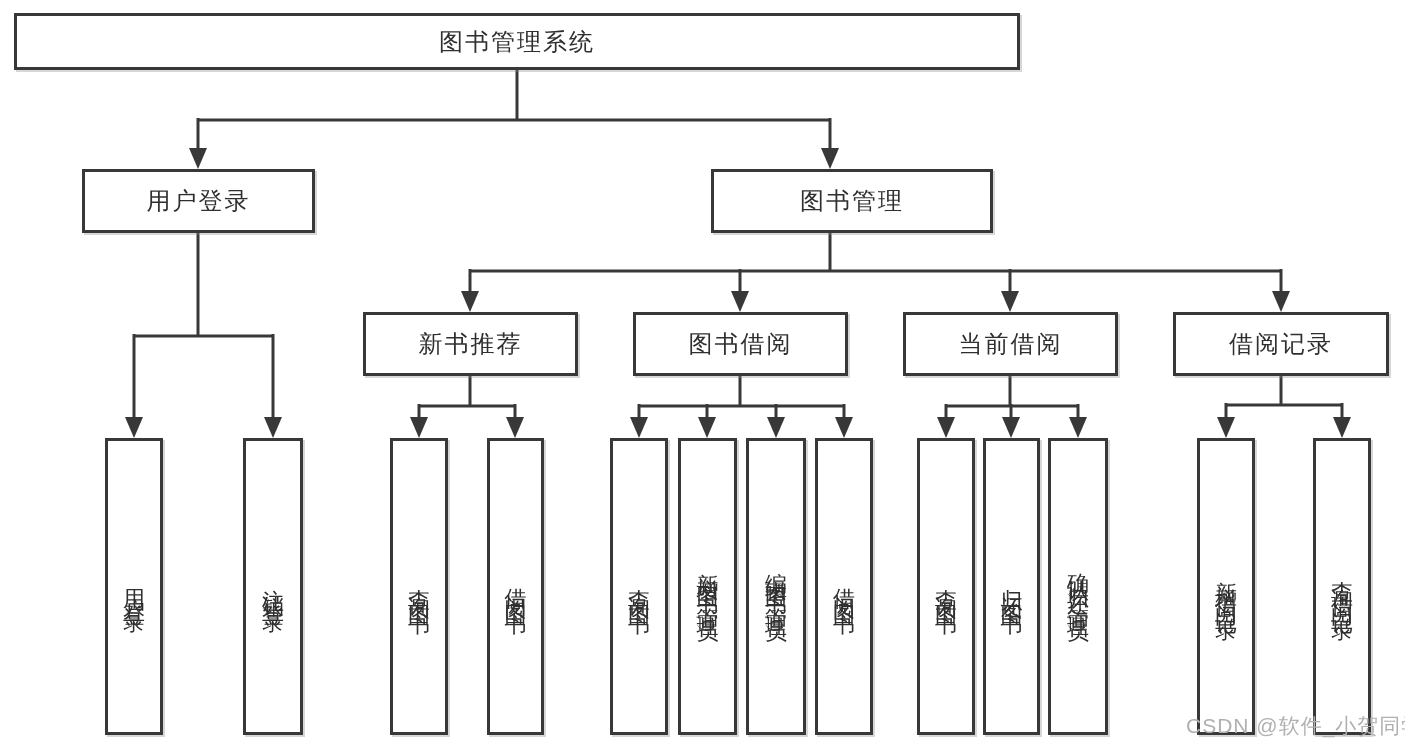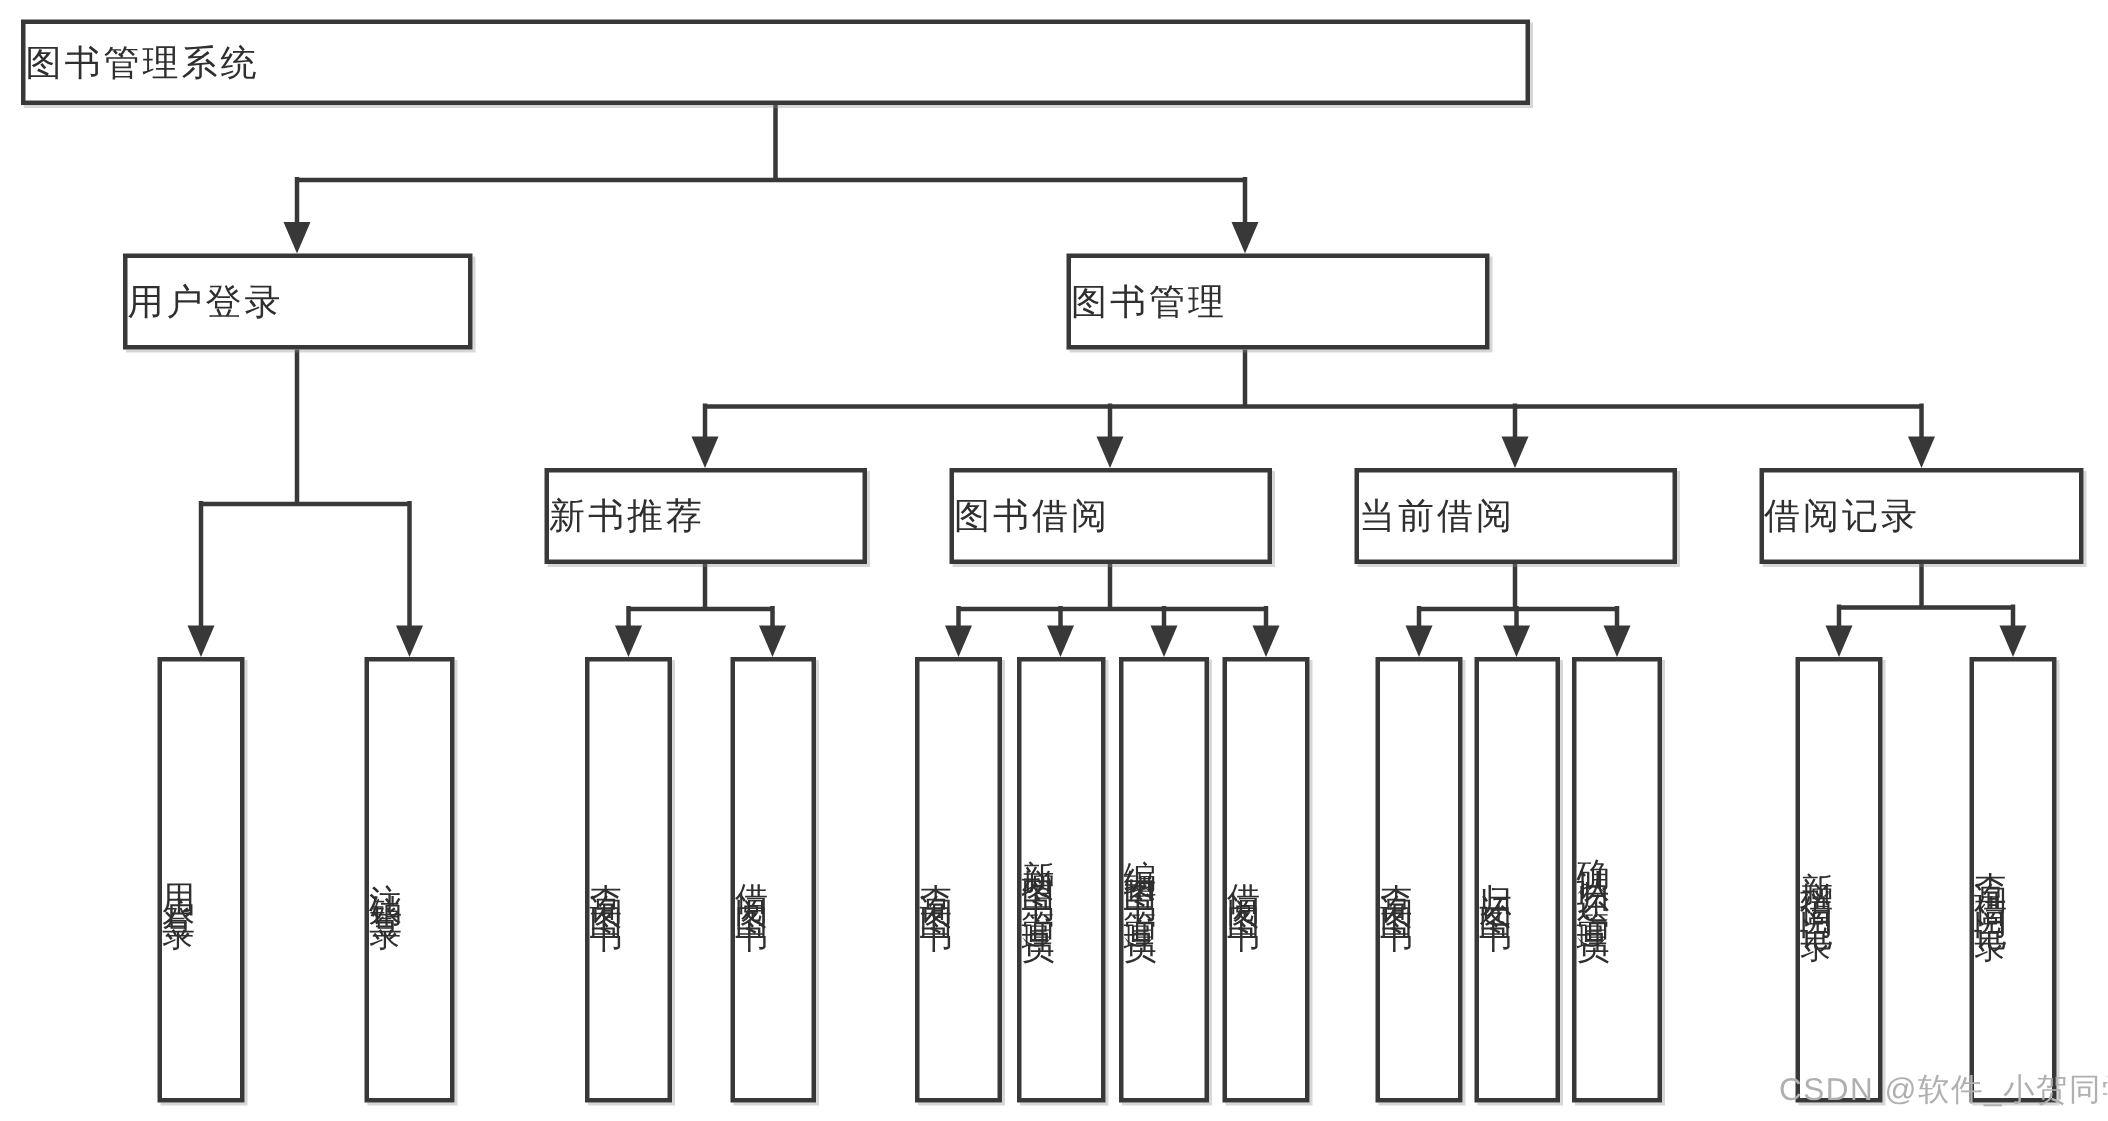--- a/index.html
+++ b/index.html
@@ -27,21 +27,21 @@
   .connector-layer line { stroke: var(--line); stroke-width: 3; }
   .connector-layer polygon { fill: var(--line); }
   .box {
     position: absolute;
     box-sizing: border-box;
     background: #ffffff;
     border: 3px solid var(--line);
     box-shadow: 2px 2px 0 rgba(140,140,140,0.35);
     display: flex;
     align-items: center;
-    justify-content: flex-start;
+    justify-content: center;
   }
   .box .label {
     font-size: 24px;
     letter-spacing: 2px;
     color: var(--text);
     white-space: nowrap;
   }
   .root  { left: 14px;  top: 13px;  width: 1006px; height: 57px; }
   .lvl1  { top: 169px; height: 64px; }
   .mid   { top: 312px; height: 64px; width: 215px; }

